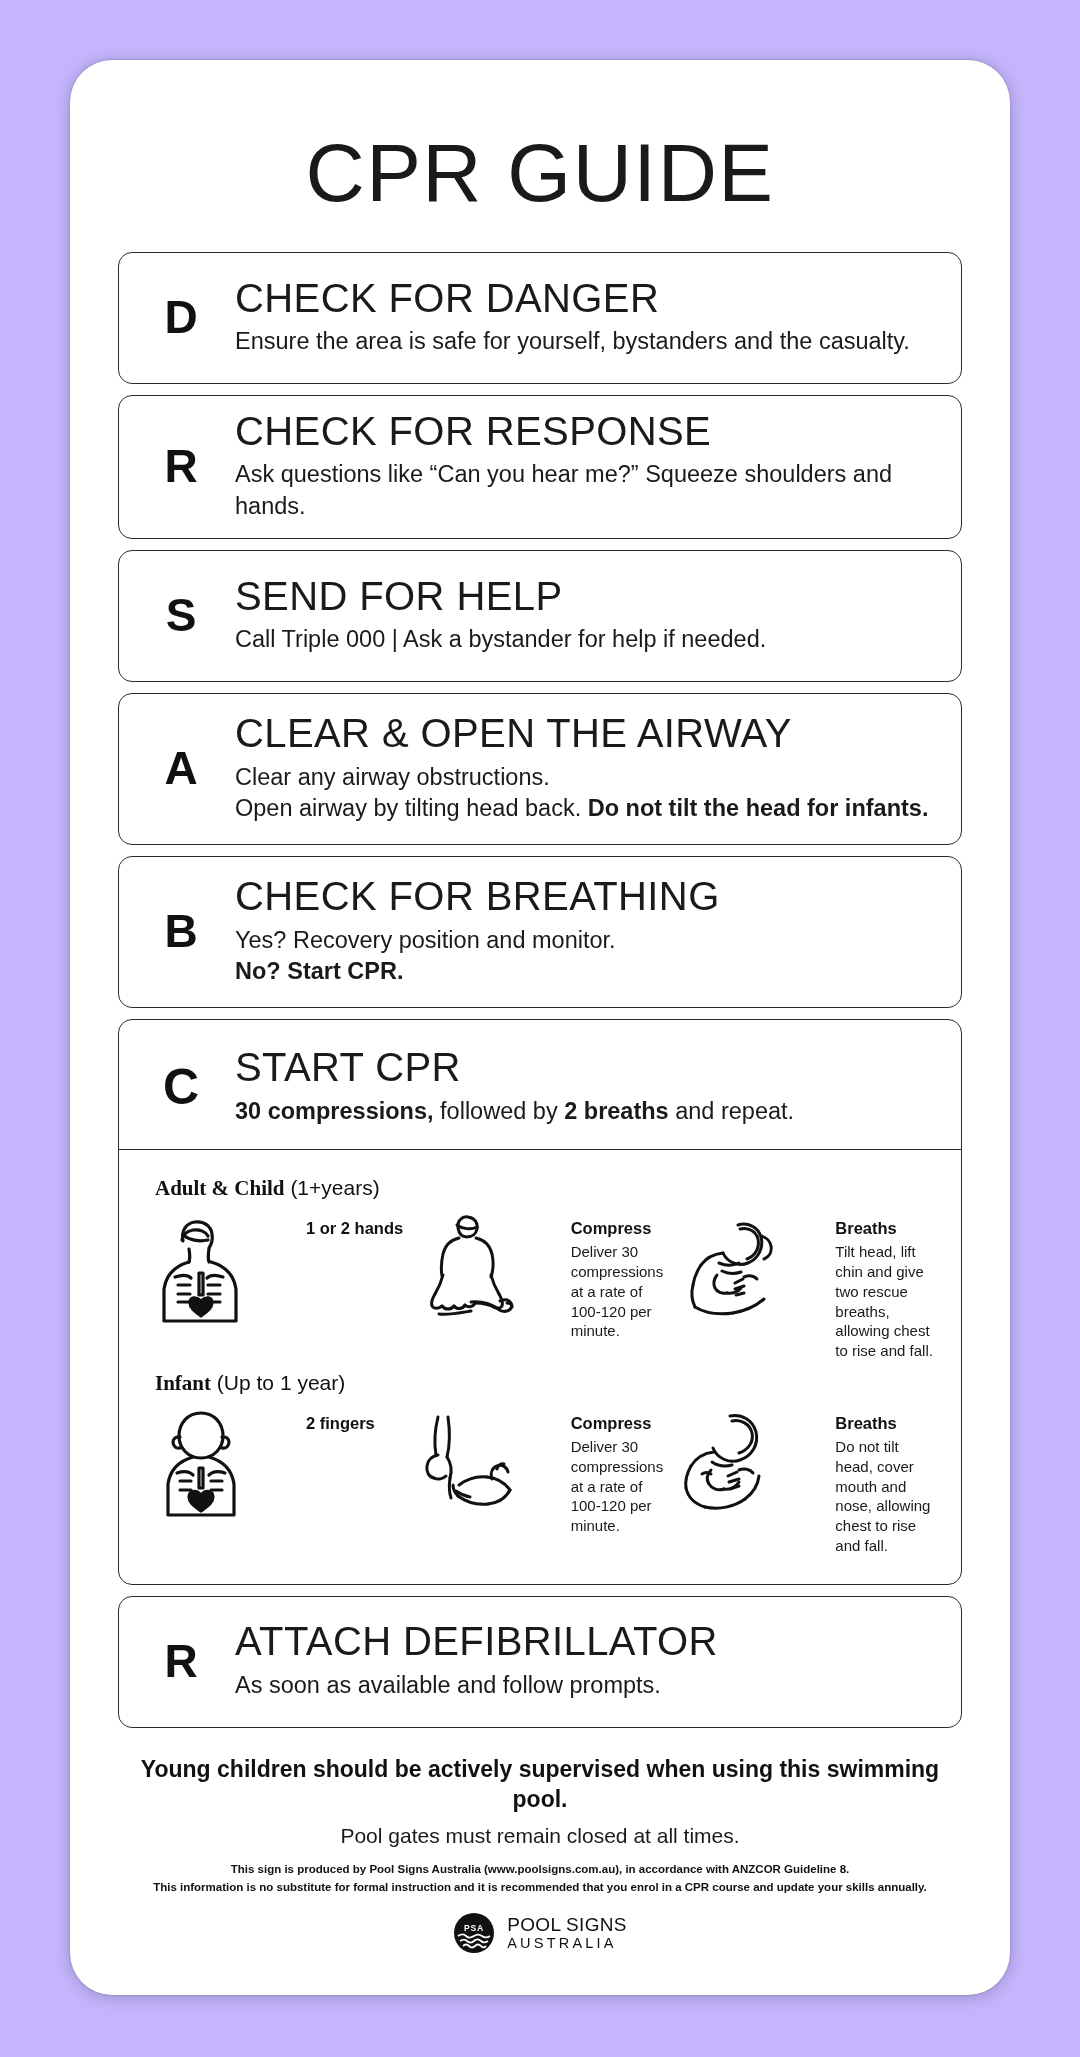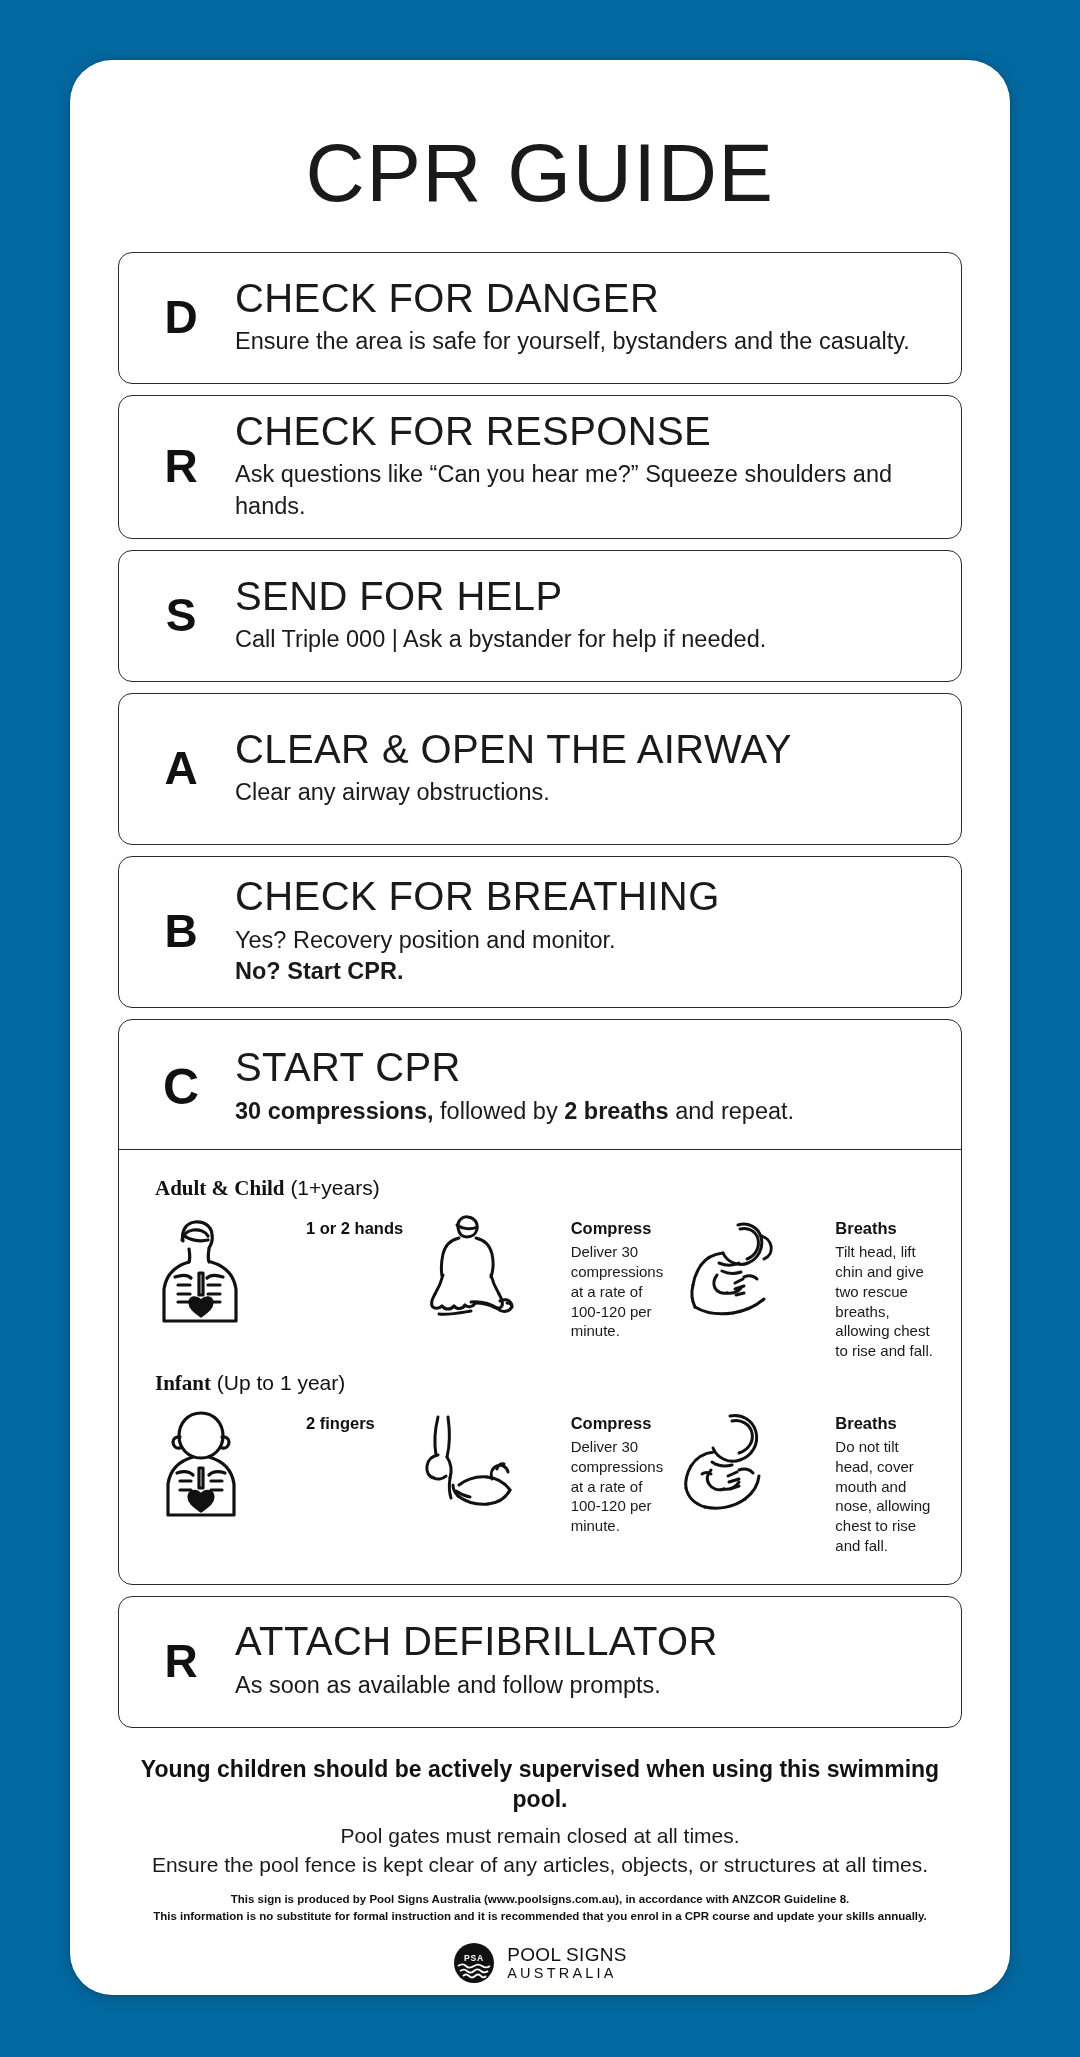--- a/index.html
+++ b/index.html
@@ -6,21 +6,21 @@
   html, body {
     width: 1080px;
     height: 2057px;
     background: #ffffff;
     font-family: "Liberation Sans", sans-serif;
   }
   #poster-root {
     position: relative;
     width: 1080px;
     height: 2057px;
-    background: #0369a1;
+    background: #c4b5fd;
     display: flex;
     align-items: flex-start;
     justify-content: center;
   }
   .sign-card {
     position: relative;
     width: 940px;
     height: 1935px;
     margin-top: 60px;
     background: #ffffff;
@@ -224,20 +224,21 @@
           <div class="step-heading">SEND FOR HELP</div>
           <div class="step-line">Call Triple 000 | Ask a bystander for help if needed.</div>
         </div>
       </div>
 
       <div class="step-card tall">
         <div class="step-letter">A</div>
         <div class="step-body">
           <div class="step-heading">CLEAR &amp; OPEN THE AIRWAY</div>
           <div class="step-line">Clear any airway obstructions.</div>
+          <div class="step-line"><span>Open airway by tilting head back. </span><b>Do not tilt the head for infants.</b></div>
         </div>
       </div>
 
       <div class="step-card tall">
         <div class="step-letter">B</div>
         <div class="step-body">
           <div class="step-heading">CHECK FOR BREATHING</div>
           <div class="step-line">Yes? Recovery position and monitor.</div>
           <div class="step-line"><b>No? Start CPR.</b></div>
         </div>
@@ -417,21 +418,20 @@
           <div class="step-heading">ATTACH DEFIBRILLATOR</div>
           <div class="step-line">As soon as available and follow prompts.</div>
         </div>
       </div>
 
     </div>
 
     <div class="footer">
       <div class="footer-warning">Young children should be actively supervised when using this swimming pool.</div>
       <div class="footer-rule">Pool gates must remain closed at all times.</div>
-      <div class="footer-rule">Ensure the pool fence is kept clear of any articles, objects, or structures at all times.</div>
       <div class="footer-fine">This sign is produced by Pool Signs Australia (www.poolsigns.com.au), in accordance with ANZCOR Guideline 8.</div>
       <div class="footer-fine" style="margin-top:0">This information is no substitute for formal instruction and it is recommended that you enrol in a CPR course and update your skills annually.</div>
 
       <div class="brand">
         <svg class="brand-mark" viewBox="0 0 42 42">
           <circle cx="21" cy="21" r="20" fill="#111"></circle>
           <text x="21" y="18.5" text-anchor="middle" fill="#fff" font-family="Liberation Sans, sans-serif" font-size="8.6" font-weight="700" letter-spacing="0.8">PSA</text>
           <path d="M5 24c3-2 6-2 8 0s5 2 8 0 5-2 8 0 5 2 8 0" stroke="#fff" stroke-width="1.8" fill="none"></path>
           <path d="M7 29c3-2 5-2 7 0s5 2 7 0 5-2 7 0 4 2 7 0" stroke="#fff" stroke-width="1.8" fill="none"></path>
           <path d="M10 34c2-2 4-2 6 0s4 2 6 0 4-2 6 0 3 2 5 0" stroke="#fff" stroke-width="1.8" fill="none"></path>

